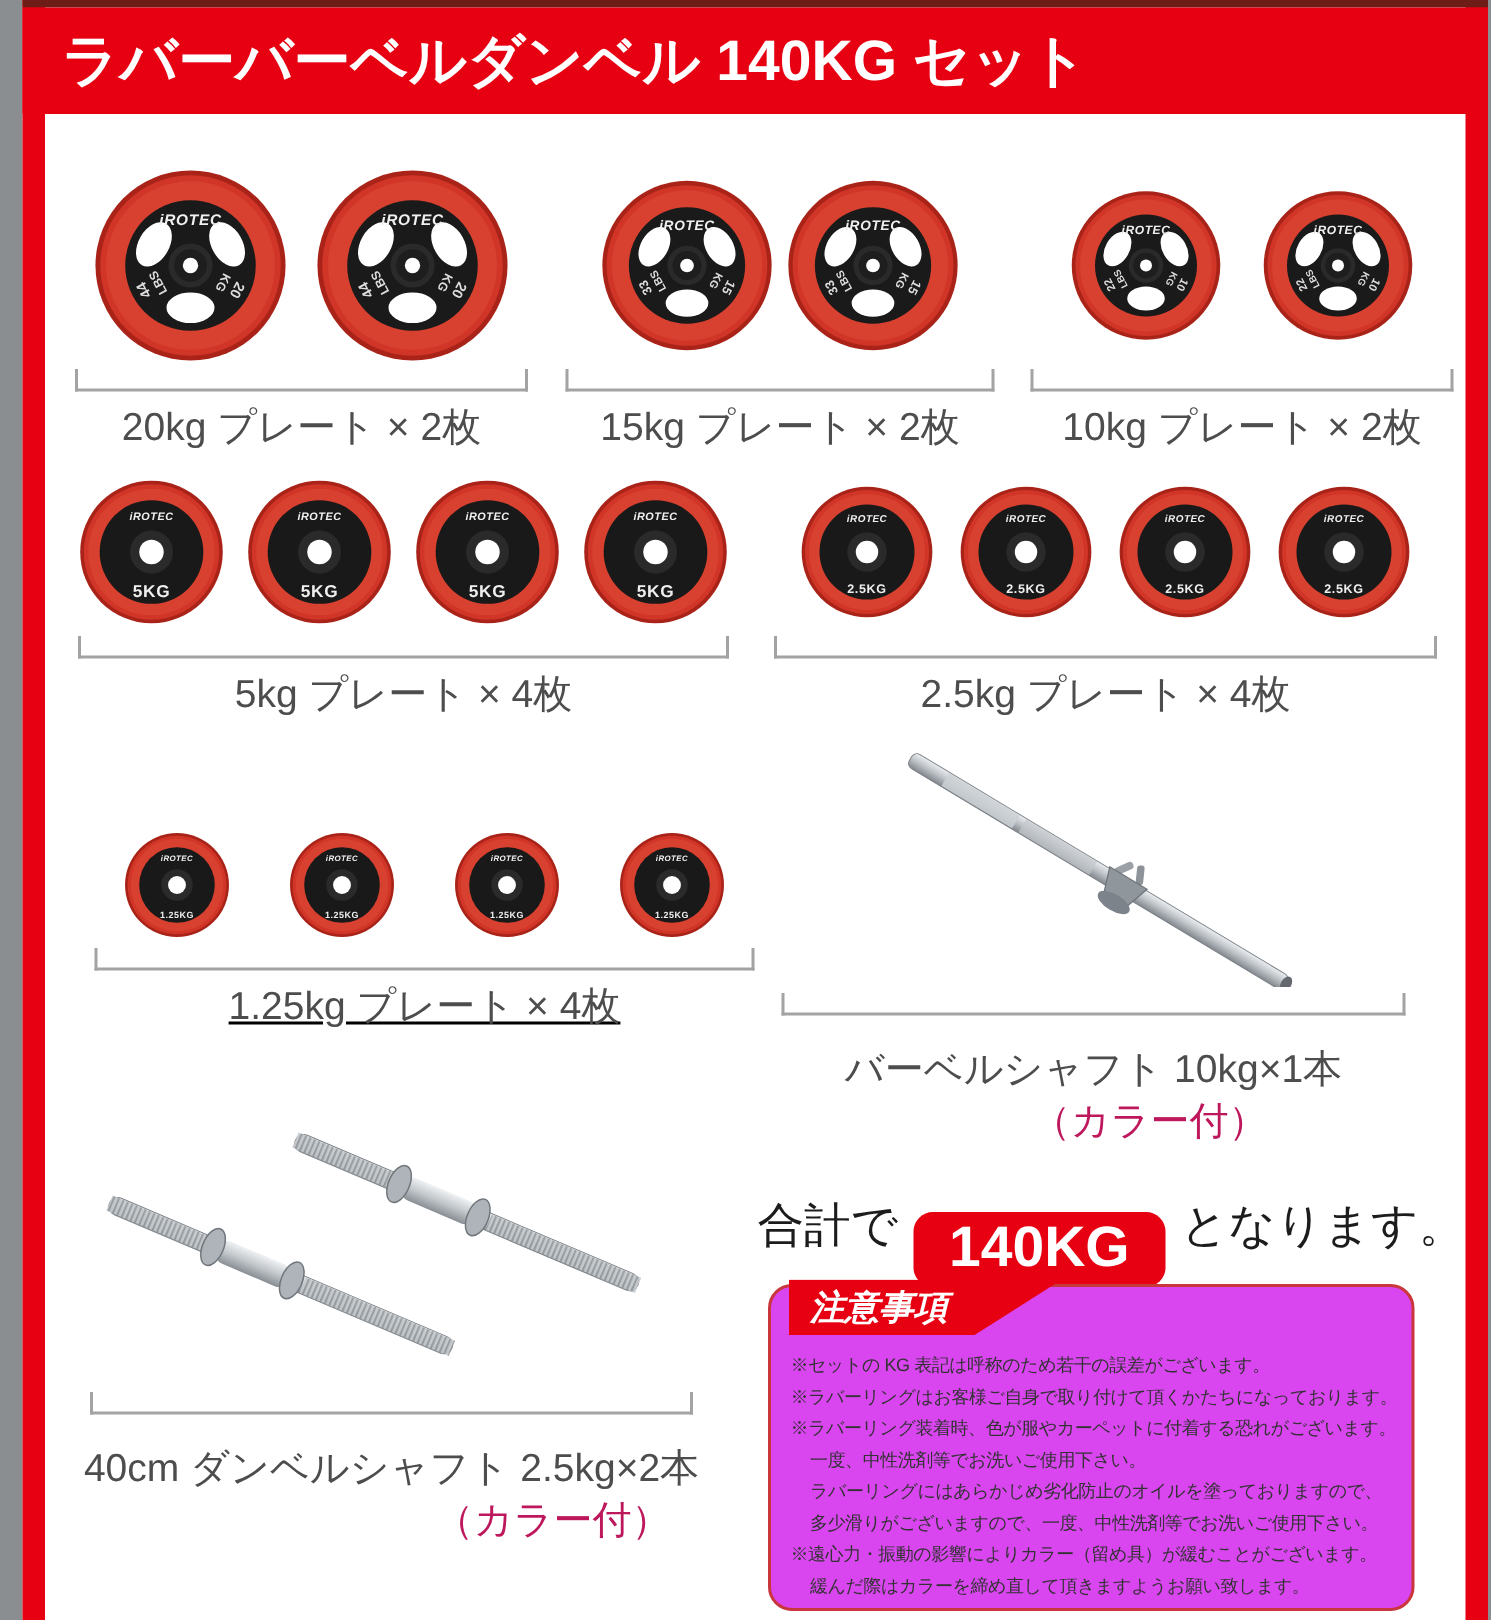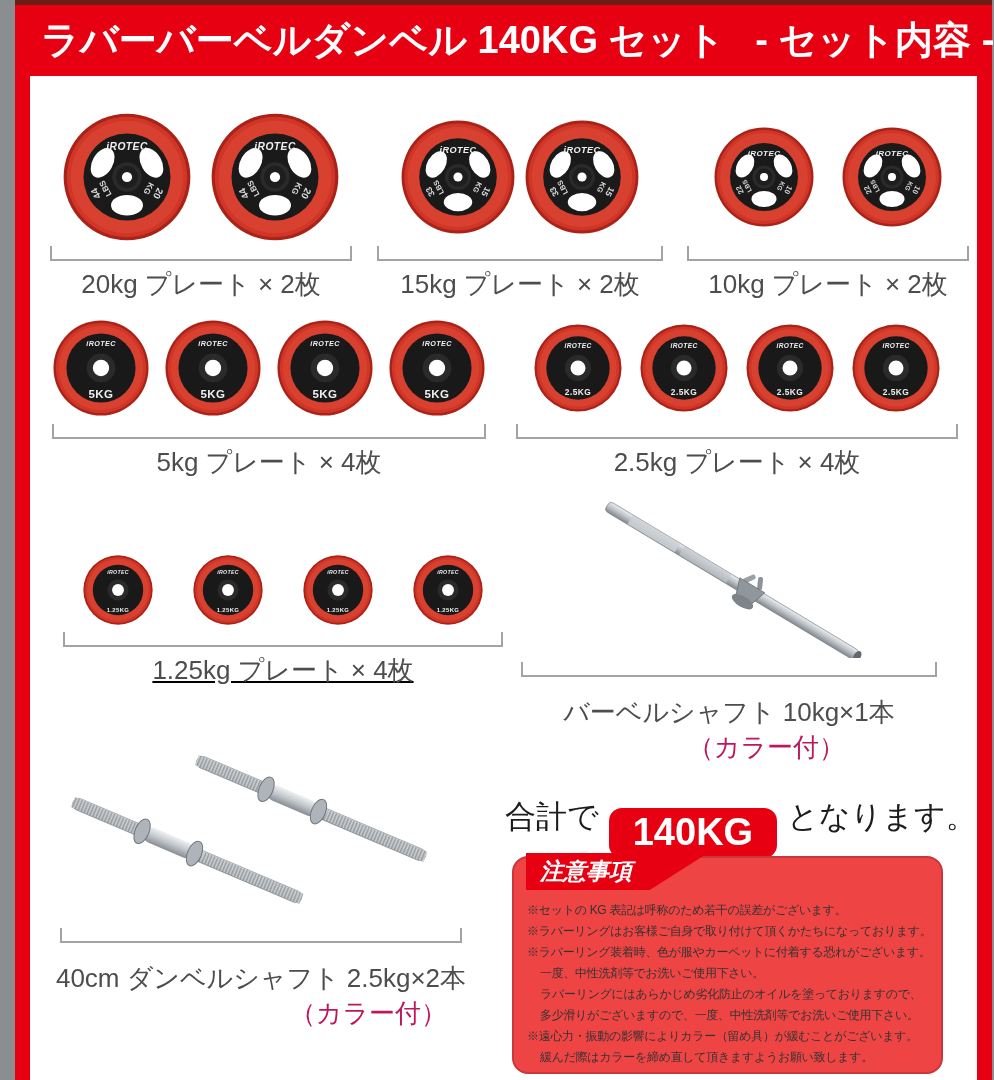--- a/index.html
+++ b/index.html
@@ -29,21 +29,21 @@
   .shaft-sublabel.barbell{padding-right:100px;}
   .shaft-sublabel.dumbbell{padding-right:30px;}
   
   .total{position:absolute;left:505px;top:776px;width:460px;box-sizing:border-box;}
   .total-row{display:flex;align-items:center;gap:10px;white-space:nowrap;}
   .total-prefix,.total-suffix{font-size:31px;color:#1c1c1c;}
   .total-badge{background:#e60012;color:#ffffff;font-weight:bold;font-size:38px;
                padding:4px 24px;border-radius:13px;line-height:1.1;margin-top:32px;}
   .total-note{text-align:right;font-size:17px;color:#8b5cf6;margin-top:11px;padding-right:12px;white-space:nowrap;}
   
-  .notice{position:absolute;left:512px;top:856px;width:431px;height:218px;background:#ef4444;
+  .notice{position:absolute;left:512px;top:856px;width:431px;height:218px;background:#d946ef;
           border:2.5px solid #c9363c;border-radius:16px;box-sizing:border-box;}
   .notice-banner{position:absolute;left:12px;top:-5px;width:182px;height:37px;background:#e60012;
                  clip-path:polygon(0 0,100% 0,68% 100%,0 100%);
                  color:#ffffff;font-weight:bold;font-style:italic;font-size:23px;
                  display:flex;align-items:center;padding-left:14px;box-sizing:border-box;white-space:nowrap;}
   .notice-lines{padding:42px 0 8px 13px;font-size:12px;letter-spacing:-0.3px;line-height:21px;color:#333333;}
   .nl{white-space:nowrap;}
   .nl.indent{padding-left:13px;}
 </style>
 </head>
@@ -52,21 +52,20 @@
 <div class="stage">
 
   <div class="gray-left"></div>
   <div class="gray-right"></div>
   <div class="red-left"></div>
   <div class="red-right"></div>
   <div class="top-dark"></div>
 
   <div class="titlebar">
     <span class="title">ラバーバーベルダンベル 140KG セット</span>
-    <span class="subtitle">- セット内容 -</span>
   </div>
 
   <section class="plate-group" style="left:45px;top:112px;width:312px;">
     <div class="plates" style="height: 130px; gap: 20px;">
         <svg width="128" height="128" viewBox="0 0 100 100">
     <circle cx="50" cy="50" r="49.5" fill="#a92318"></circle>
     <circle cx="50" cy="50" r="47" fill="#d03527"></circle>
     <circle cx="50" cy="50" r="44" fill="#d8402f"></circle>
     <circle cx="50" cy="50" r="34" fill="#1a1a1a"></circle>
     <g fill="#ffffff">

